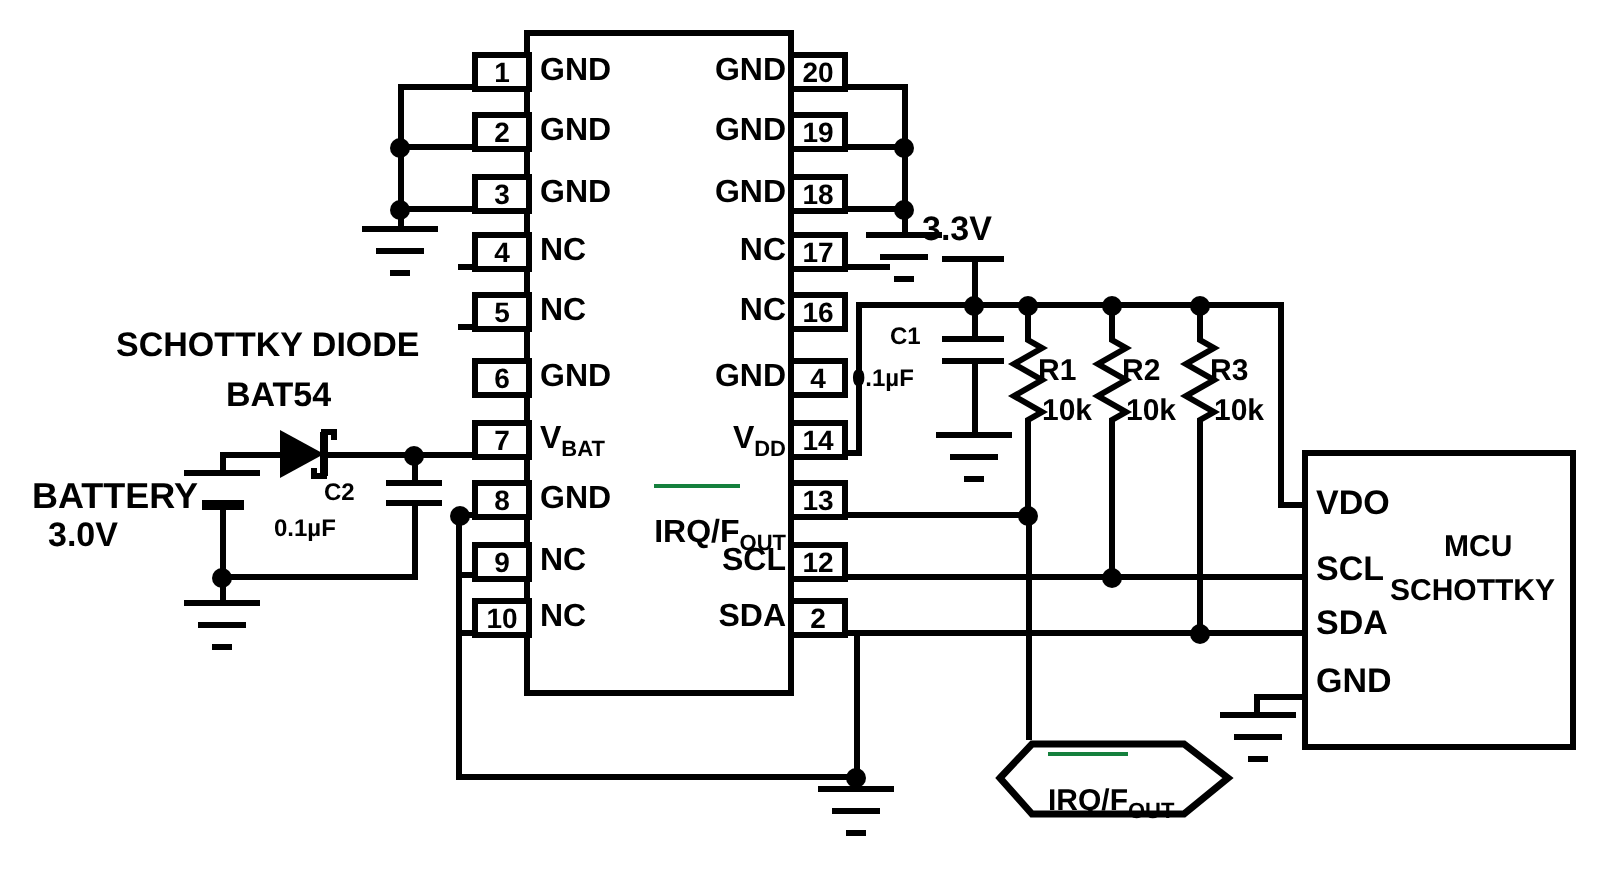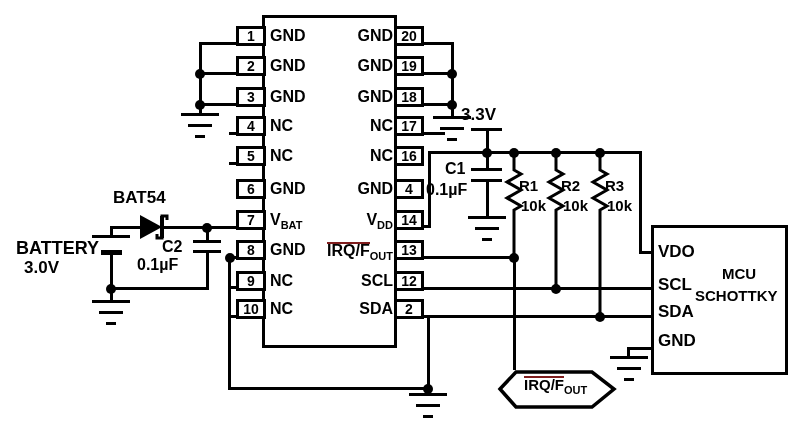--- a/index.html
+++ b/index.html
@@ -8,24 +8,24 @@
   .w{position:absolute;background:#000;}
   .dot{position:absolute;width:10px;height:10px;border-radius:50%;background:#000;}
   .gnd{position:absolute;}
   .gbar{position:absolute;background:#000;height:3px;}
   .box{position:absolute;border:3px solid #000;box-sizing:border-box;background:#fff;}
   .pinbox{position:absolute;width:30px;height:20px;border:3px solid #000;box-sizing:border-box;
           background:#fff;text-align:center;font-size:14px;line-height:15px;}
   .plabel{position:absolute;font-size:16px;line-height:16px;white-space:nowrap;}
   .plabel-r{position:absolute;font-size:16px;line-height:16px;white-space:nowrap;text-align:right;}
   .sub{font-size:11px;position:relative;top:4px;}
-  .ovl{border-top:2px solid #7f1d1d;padding-top:0px;display:inline-block;line-height:14px;}
+  .ovl{border-top:2px solid #15803d;padding-top:16px;display:inline-block;line-height:14px;}
   .txt{position:absolute;white-space:nowrap;}
   .t17{font-size:17px;line-height:18px;}
-  .t16{font-size:16px;line-height:17px;}
+  .t16{font-size:12px;line-height:17px;}
   .t15{font-size:15px;line-height:16px;}
   .t18{font-size:18px;line-height:19px;}
   .icname{position:absolute;left:263px;top:326px;width:134px;text-align:center;
           font-size:14.5px;line-height:16px;letter-spacing:-0.3px;}
   .stamp{position:absolute;left:616px;top:407px;font-family:"Liberation Mono",monospace;
          font-size:13px;font-weight:bold;color:#33cc33;letter-spacing:0.5px;}
   svg{position:absolute;overflow:visible;}
 </style>
 </head>
 <body>
@@ -189,20 +189,21 @@
   <div class="plabel-r" style="right:407px;top:58px">GND</div>
   <div class="plabel-r" style="right:407px;top:89px">GND</div>
   <div class="plabel-r" style="right:407px;top:118px">NC</div>
   <div class="plabel-r" style="right:407px;top:148px">NC</div>
   <div class="plabel-r" style="right:407px;top:181px">GND</div>
   <div class="plabel-r" style="right:407px;top:212px"><span>V</span><span class="sub">DD</span></div>
   <div class="plabel-r" style="right:407px;top:242px"><span class="ovl">IRQ/F</span><span class="sub">OUT</span></div>
   <div class="plabel-r" style="right:407px;top:273px">SCL</div>
   <div class="plabel-r" style="right:407px;top:301px">SDA</div>
 
+  <div class="txt t17" style="left:58px;top:164px">SCHOTTKY DIODE</div>
   <div class="txt t17" style="left:113px;top:189px">BAT54</div>
   <div class="txt t18" style="left:16px;top:239px">BATTERY</div>
   <div class="txt t17" style="left:24px;top:259px">3.0V</div>
   <div class="txt t16" style="left:162px;top:238px">C2</div>
   <div class="txt t16" style="left:137px;top:256px">0.1µF</div>
 
   <div class="txt t17" style="left:461px;top:106px">3.3V</div>
   <div class="txt t16" style="left:445px;top:160px">C1</div>
   <div class="txt t16" style="left:426px;top:181px">0.1µF</div>
   <div class="txt t15" style="left:519px;top:178px">R1</div>

